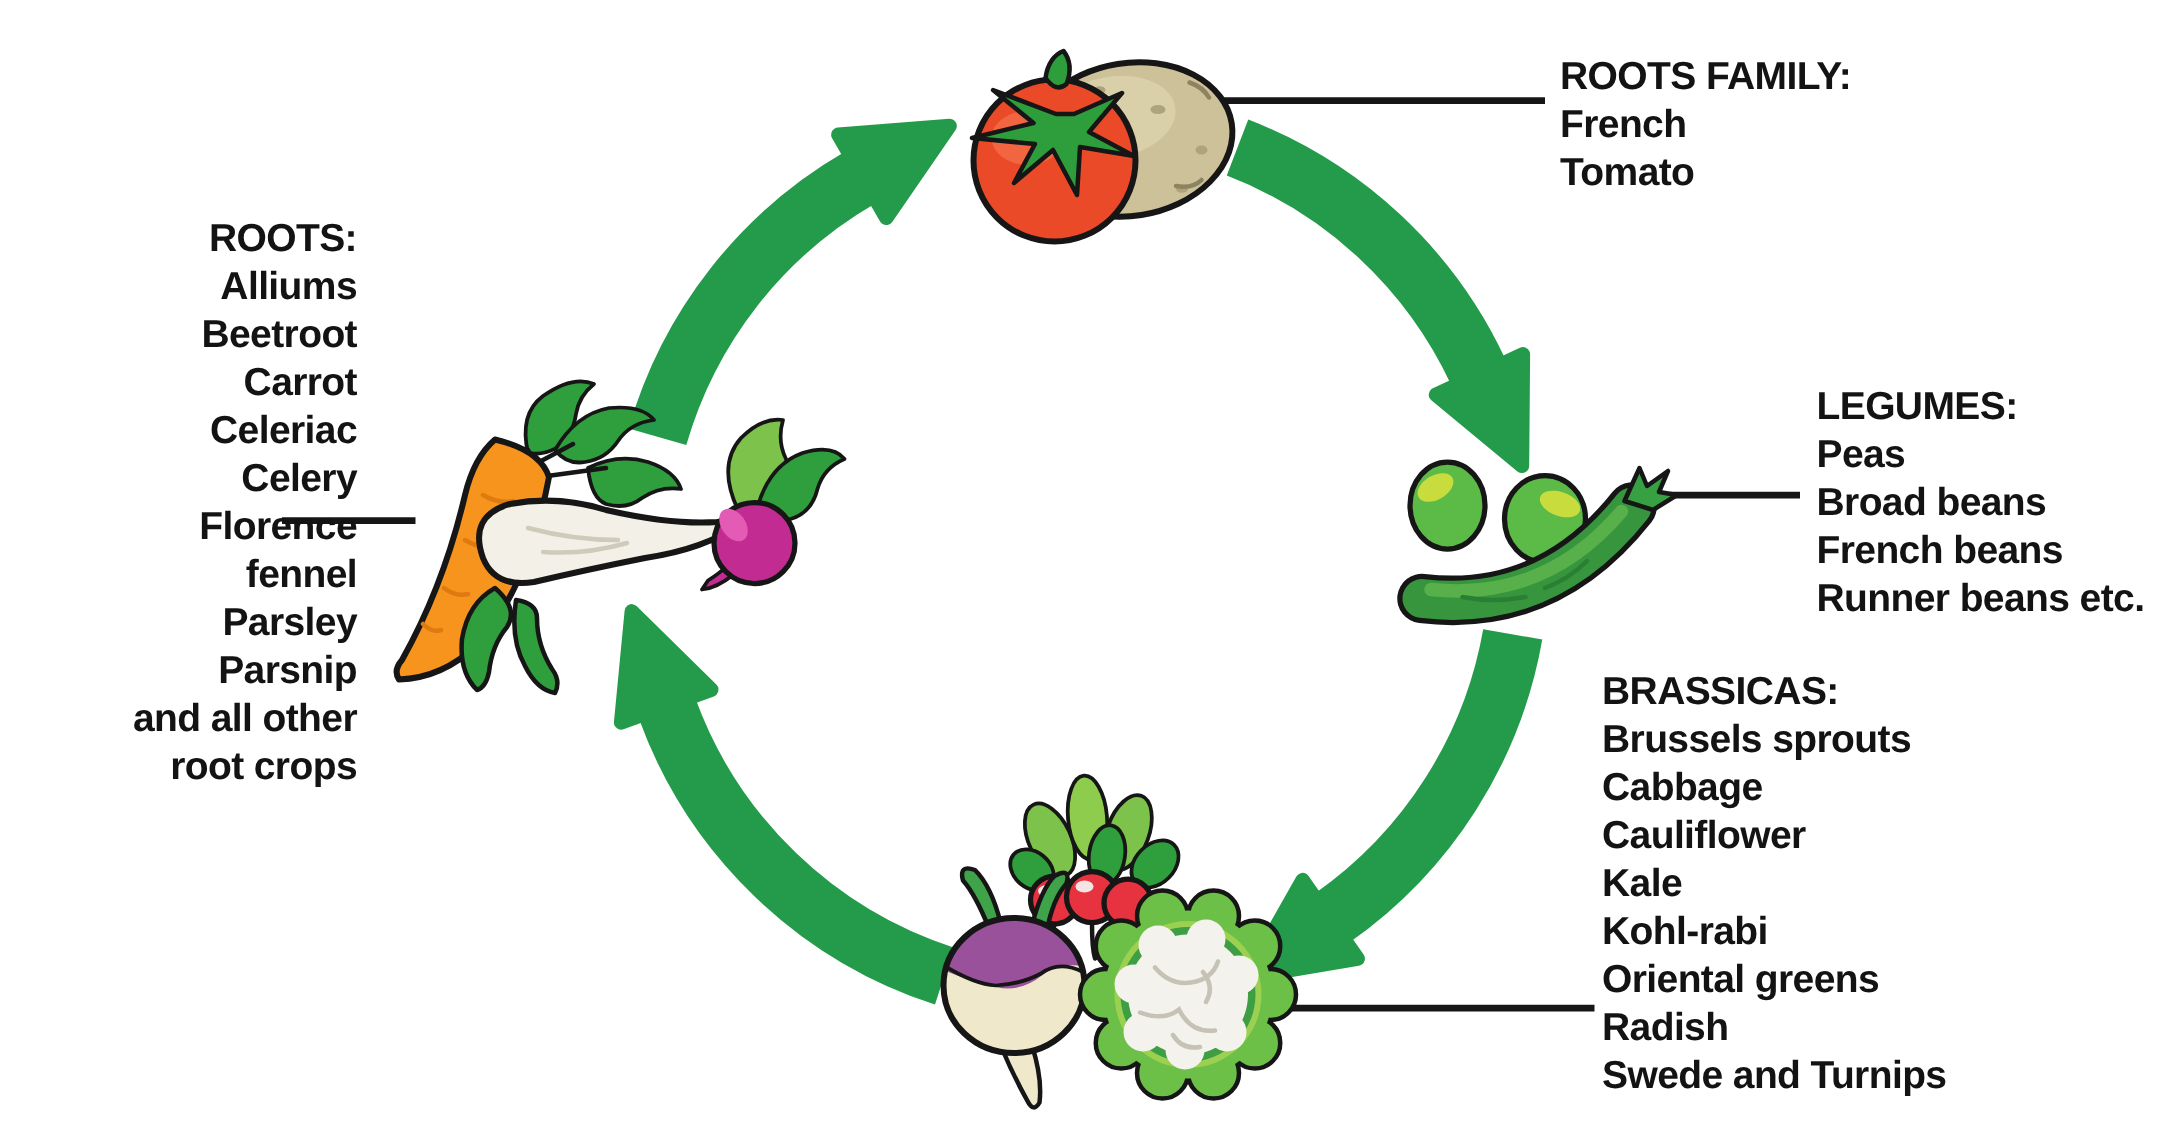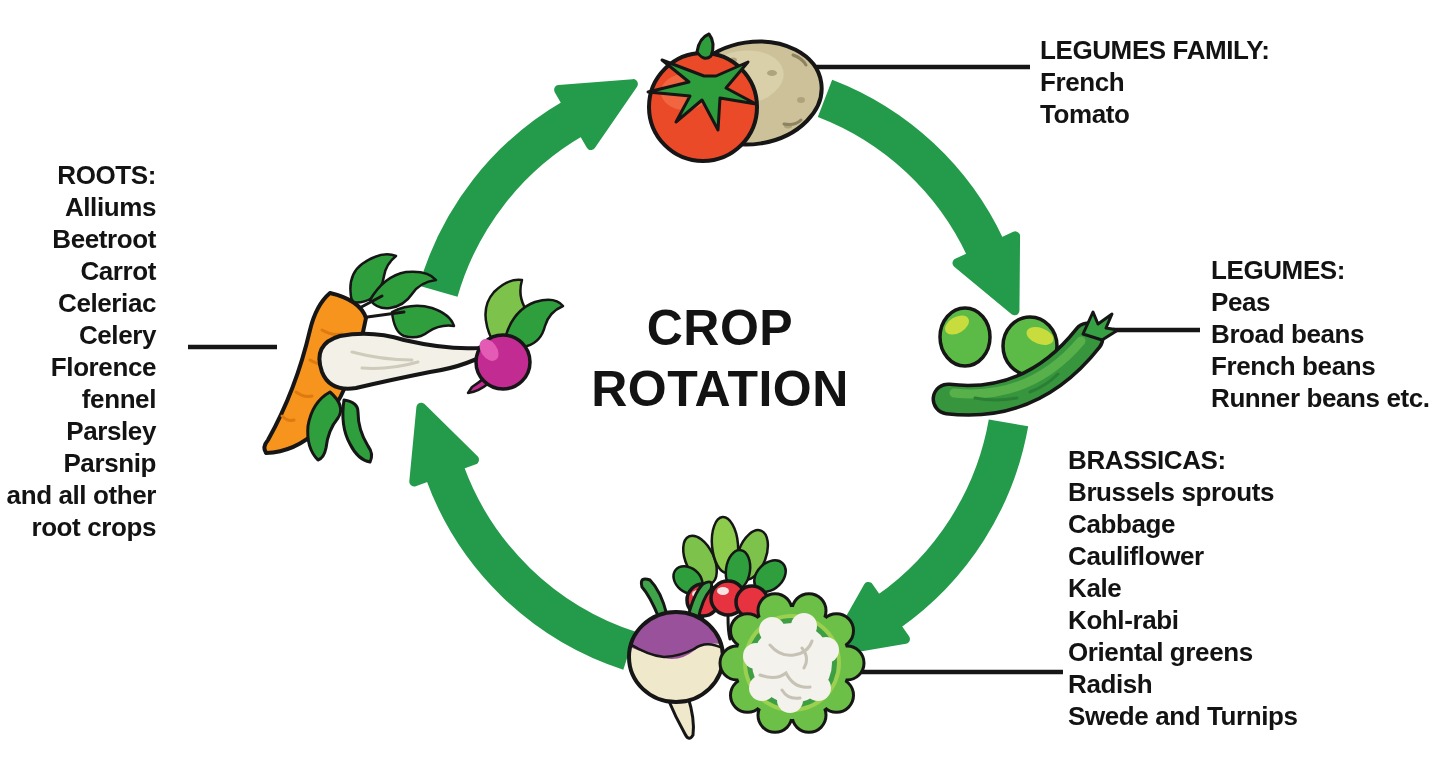--- a/index.html
+++ b/index.html
@@ -174,27 +174,23 @@
           <path d="M492 340 q-14 -30 2 -48 q14 -14 28 -12 q-4 14 2 26 q4 14 -6 26 q-12 10 -26 8 z" fill="#7CC24B"></path>
           <path d="M505 338 q8 -28 30 -36 q20 -6 28 4 q-14 6 -18 20 q-4 16 -18 20 q-14 2 -22 -8 z" fill="#2F9E3D"></path>
         </g>
         <path d="M489 383 Q478 392 468 393 L472 387 Q480 382 485 377 Z" fill="#C22C92" stroke="#161616" stroke-width="2.5" stroke-linejoin="round"></path>
         <circle cx="503" cy="362" r="27" fill="#C22C92" stroke="#161616" stroke-width="3.5"></circle>
         <ellipse cx="489" cy="350" rx="8" ry="12" transform="rotate(-35 489 350)" fill="#E35BB4"></ellipse>
       </g>
     </g>
   </svg>
 
-  <div id="center-title">
-    <div>CROP</div>
-    <div>ROTATION</div>
-  </div>
 
   <div class="veg-label" style="left:1040px;top:34px;">
-    <div>LEGUMES FAMILY:</div>
+    <div>ROOTS FAMILY:</div>
     <div class="lines">French
 Tomato</div>
   </div>
 
   <div class="veg-label" style="left:1068px;top:444px;">
     <div>BRASSICAS:</div>
     <div class="lines">Brussels sprouts
 Cabbage
 Cauliflower
 Kale
@@ -205,21 +201,21 @@
   </div>
 
   <div class="veg-label" style="left:1211px;top:254px;">
     <div>LEGUMES:</div>
     <div class="lines">Peas
 Broad beans
 French beans
 Runner beans etc.</div>
   </div>
 
-  <div class="veg-label right-align" style="right:1284px;top:142px;margin-top:17px;">
+  <div class="veg-label right-align" style="right:1202px;top:142px;">
     <div>ROOTS:</div>
     <div class="lines">Alliums
 Beetroot
 Carrot
 Celeriac
 Celery
 Florence
 fennel
 Parsley
 Parsnip

